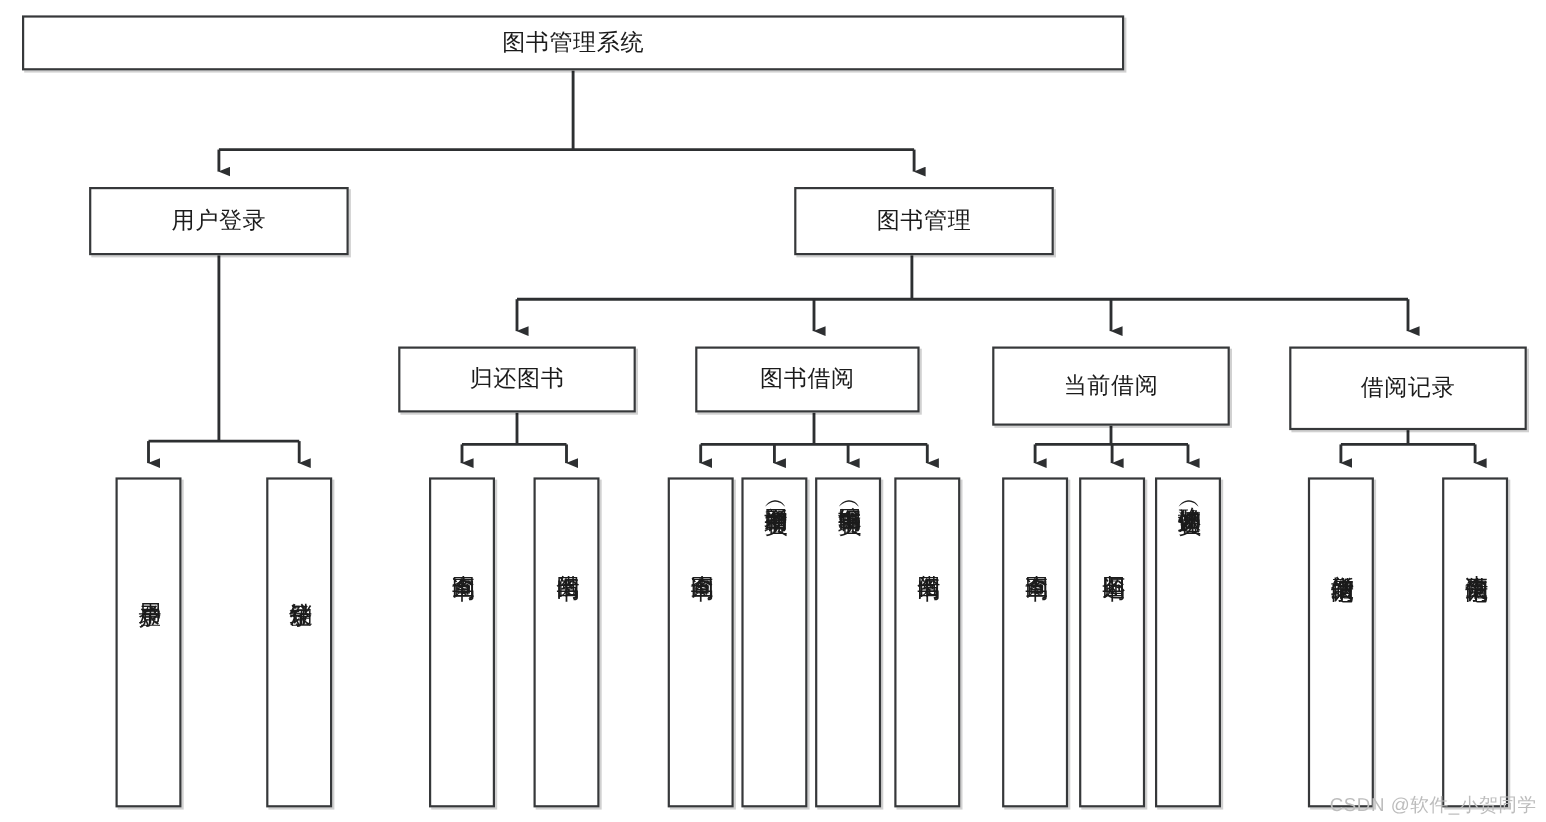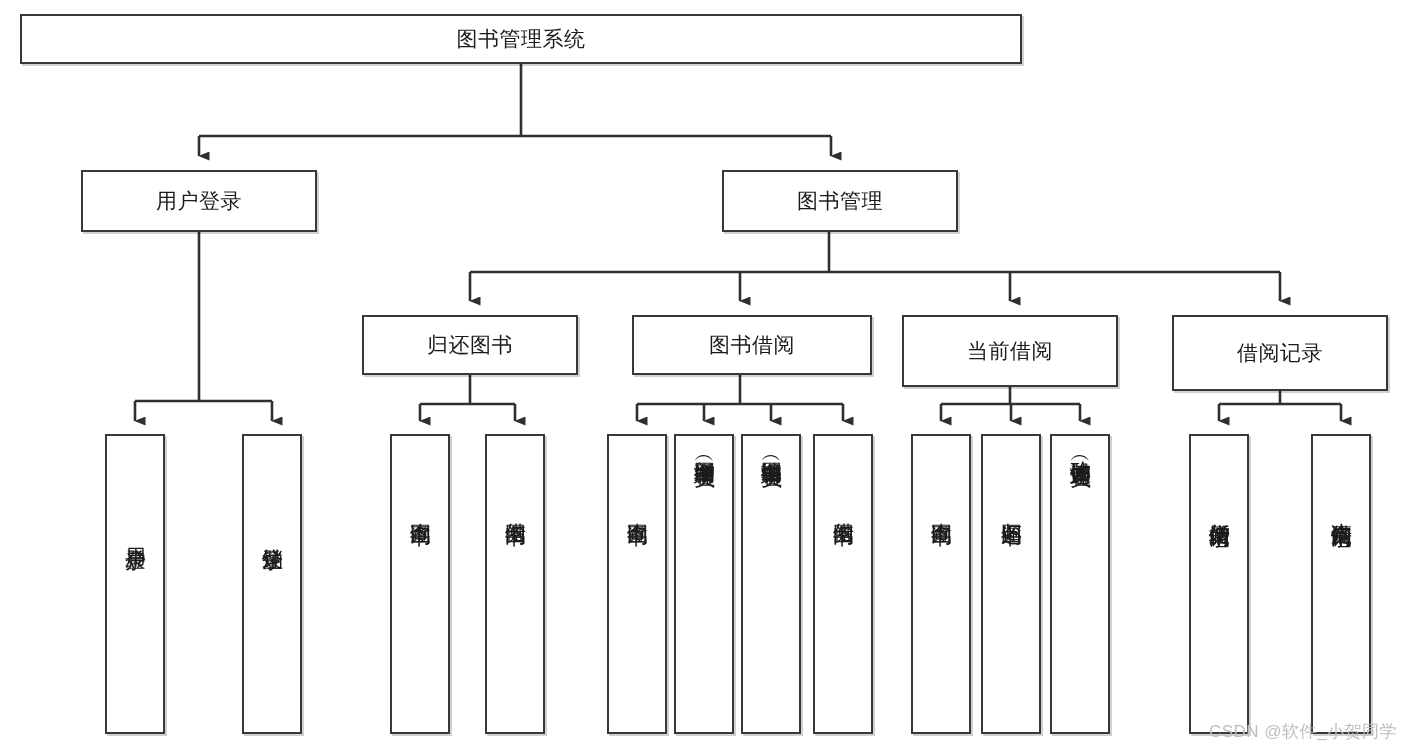--- a/index.html
+++ b/index.html
@@ -139,21 +139,21 @@
   <div class="node" style="left:81px; top:170px; width:236px; height:62px;">
     <span class="node-label">用户登录</span>
   </div>
   <div class="node" style="left:722px; top:170px; width:236px; height:62px;">
     <span class="node-label">图书管理</span>
   </div>
 
   <div class="node" style="left:362px; top:315px; width:216px; height:60px;">
     <span class="node-label">归还图书</span>
   </div>
-  <div class="node" style="left:632px; top:315px; width:240px; height:60px;">
+  <div class="node" style="left:632px; top:315px; width:204px; height:60px;">
     <span class="node-label">图书借阅</span>
   </div>
   <div class="node" style="left:902px; top:315px; width:216px; height:72px;">
     <span class="node-label">当前借阅</span>
   </div>
   <div class="node" style="left:1172px; top:315px; width:216px; height:76px;">
     <span class="node-label">借阅记录</span>
   </div>
 
   <div class="node vert low-text" style="left:105px; top:434px; width:60px; height:300px;">

